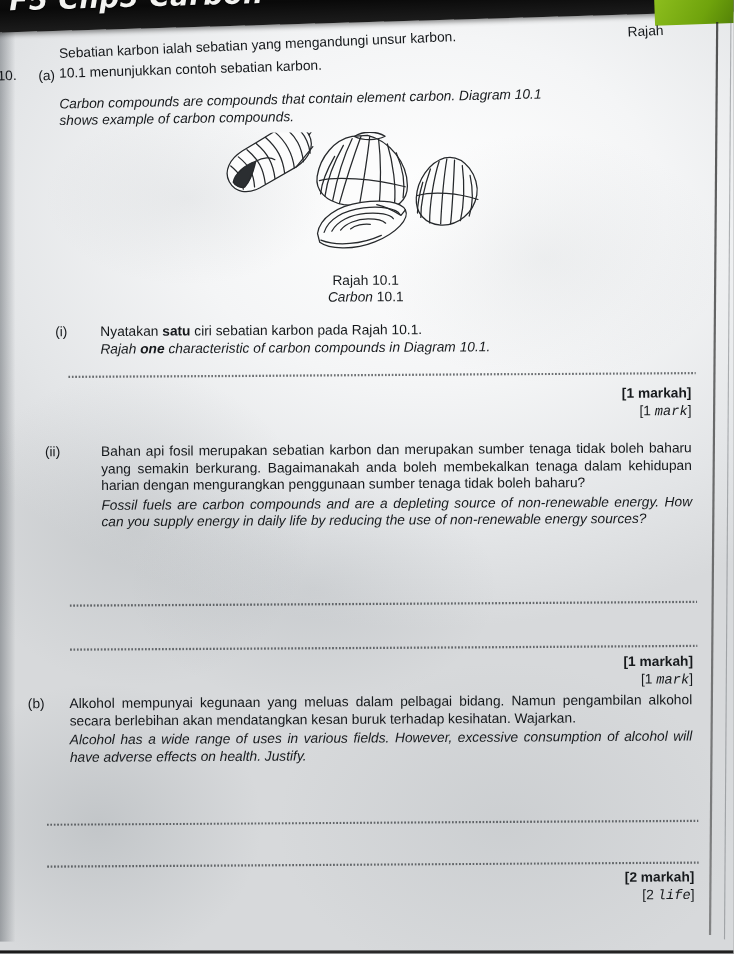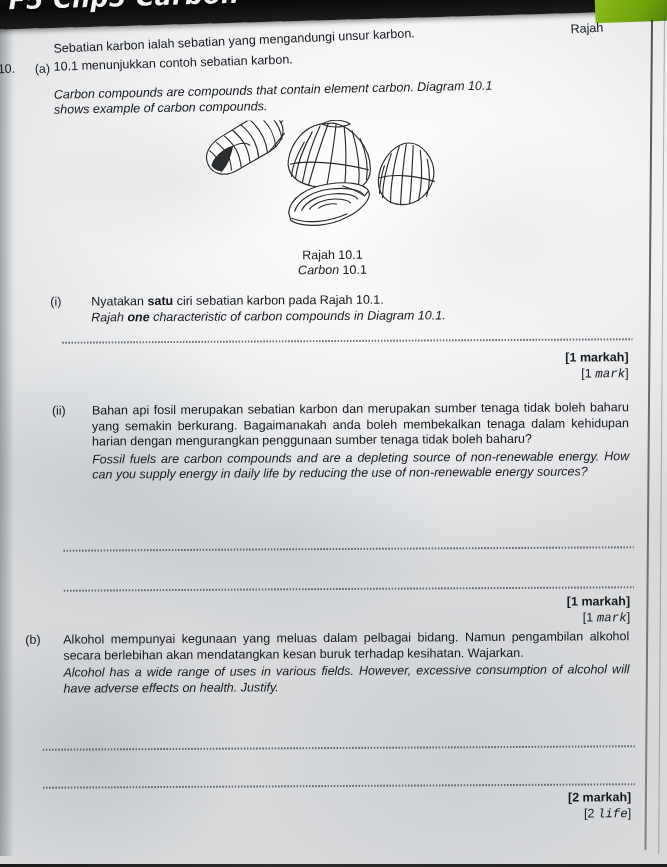--- a/index.html
+++ b/index.html
@@ -100,21 +100,21 @@
   #cap1 { position:absolute; left:0; top:248px; width:667px; text-align:center; font-size:12.5px; color:#16191c; }
   #cap2 { position:absolute; left:0; top:263px; width:667px; text-align:center; font-size:12.5px; color:#16191c; font-style:italic; }
   #cap2 .rn { font-style:normal; }
 
   
   #i-mark { left:51px;  top:293px; }
   #i-my   { left:92px;  top:293px; }
   #i-en   { left:92px;  top:309px; }
 
   
-  #ii-mark { left:52px; top:402px; }
+  #ii-mark { left:41px; top:402px; }
   #ii-body { left:92px; top:402px; width:537px; }
   #ii-body p.my { text-align:justify; }
   #ii-body p.en { text-align:justify; margin-top:2px; }
 
   
   #b-mark { left:24px; top:631px; }
   #b-body { left:62px; top:631px; width:566px; }
   #b-body p.en { margin-top:2px; }
 
   

